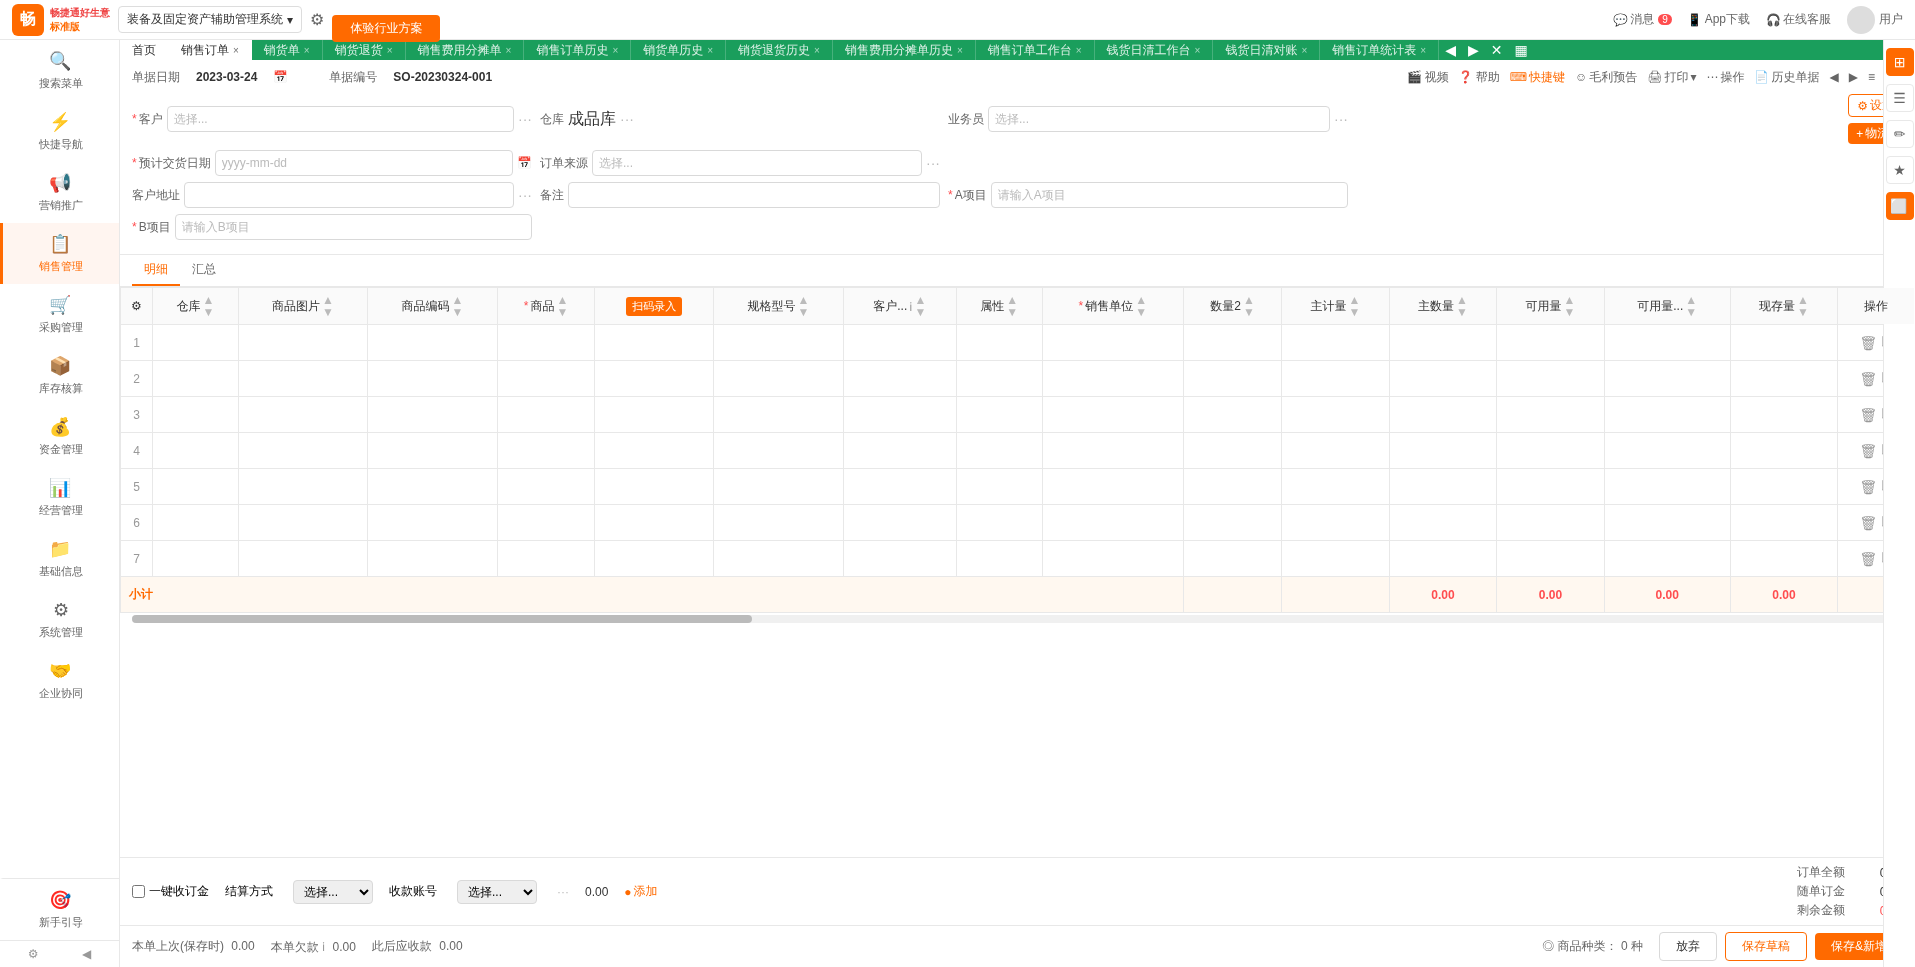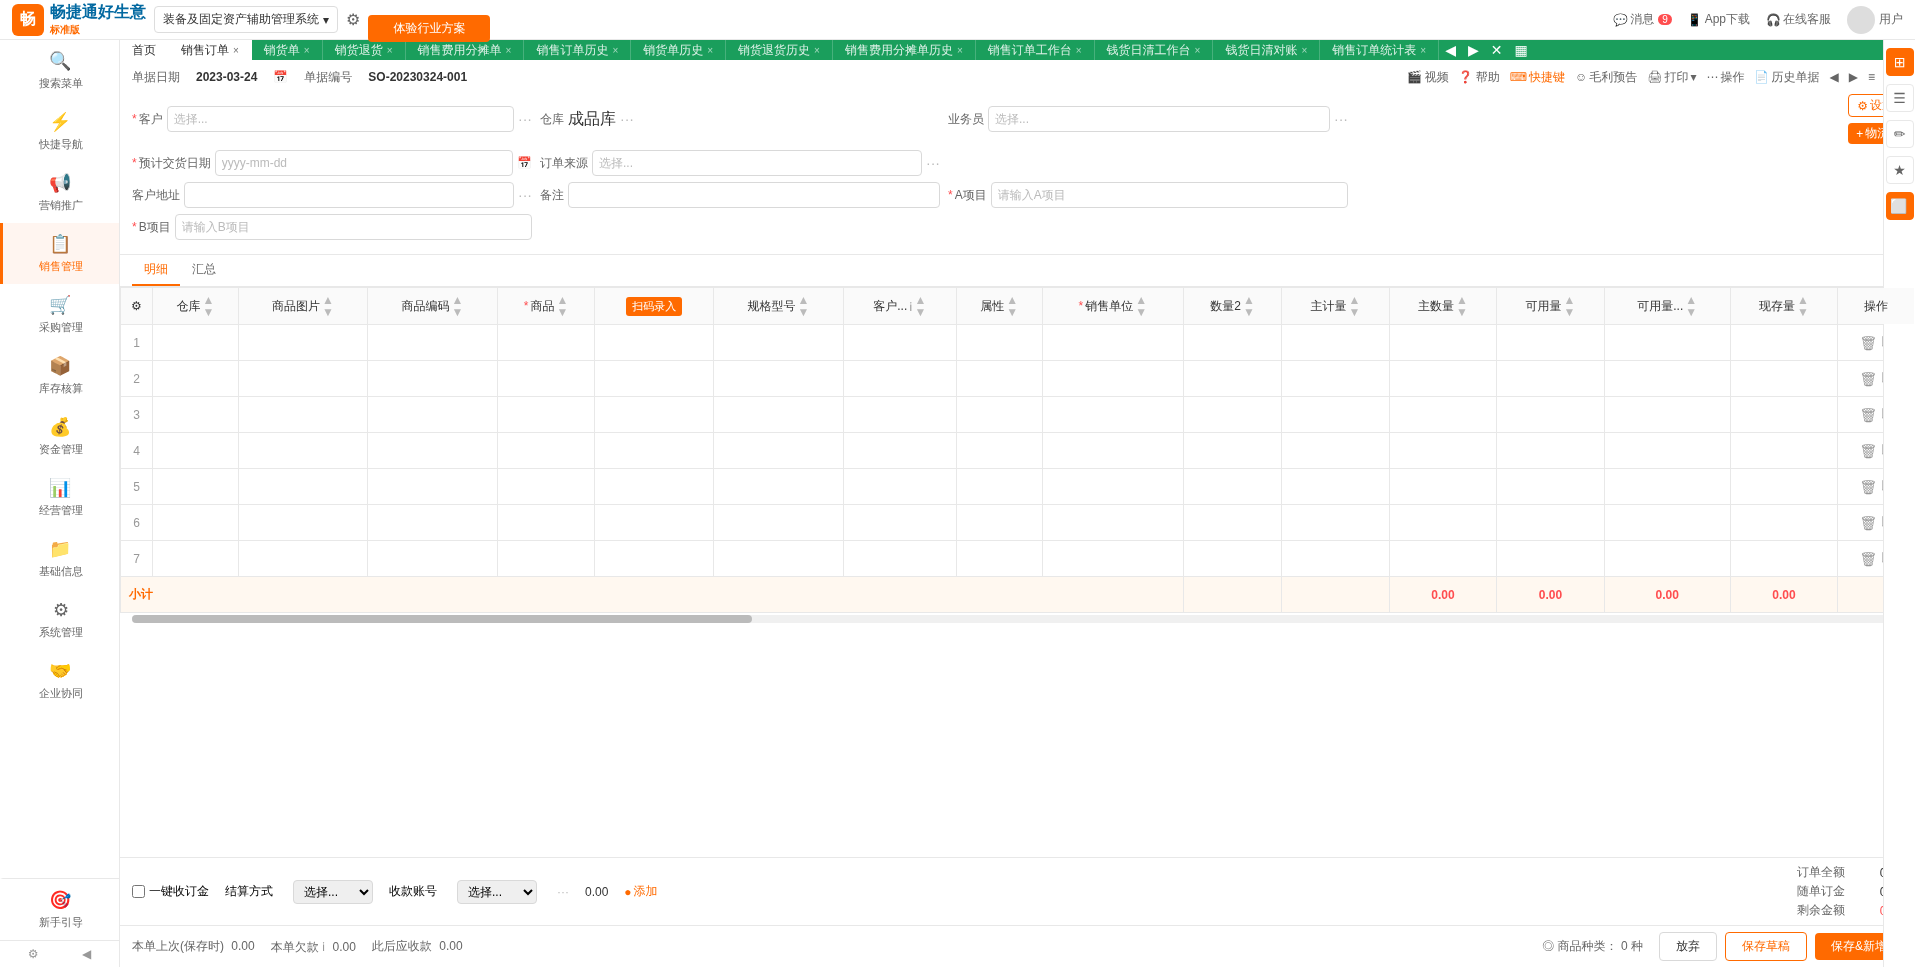--- a/index.html
+++ b/index.html
@@ -17,21 +17,21 @@
       position: fixed;
       top: 0;
       left: 0;
       right: 0;
       z-index: 100;
     }
     .top-bar-left { display: flex; align-items: center; gap: 8px; }
     .logo-area { display: flex; align-items: center; gap: 6px; color: #ff6a00; font-weight: bold; font-size: 13px; }
     .logo-icon { width: 32px; height: 32px; background: #ff6a00; border-radius: 6px; display: flex; align-items: center; justify-content: center; color: #fff; font-size: 16px; font-weight: bold; }
     .system-selector { display: flex; align-items: center; gap: 4px; padding: 4px 8px; border: 1px solid #ddd; border-radius: 4px; cursor: pointer; color: #333; }
-    .industry-btn { background: #ff6a00; color: #fff; border: none; border-radius: 4px; padding: 5px 25px; cursor: pointer; font-size: 12px; margin-top: 18px; }
+    .industry-btn { background: #ff6a00; color: #fff; border: none; border-radius: 4px; padding: 5px 18px; cursor: pointer; font-size: 12px; margin-top: 18px; }
     .top-bar-right { display: flex; align-items: center; gap: 16px; color: #666; }
     .user-avatar { width: 28px; height: 28px; background: #ddd; border-radius: 50%; display: flex; align-items: center; justify-content: center; }
     .badge { background: #ff4d4f; color: #fff; border-radius: 10px; padding: 0 4px; font-size: 10px; margin-left: 2px; }
 
     
     .layout { display: flex; padding-top: 40px; height: 967px; }
 
     
     .sidebar {
       width: 120px;
@@ -254,21 +254,21 @@
     .scrollbar-thumb { height: 8px; width: 35%; background: #bbb; border-radius: 4px; }
   </style>
 </head>
 <body>
 
 <div class="top-bar">
   <div class="top-bar-left">
     <div class="logo-area">
       <div class="logo-icon">畅</div>
       <div>
-        <div style="font-size:16px;font-weight:bold;color:#0369a1;font-family:Liberation Mono, monospace;">畅捷通好生意</div>
+        <div style="font-size:10px;font-weight:bold;color:#ef4444;font-family:Liberation Mono, monospace;">畅捷通好生意</div>
         <div style="font-size:10px;color:#ff6a00;">标准版</div>
       </div>
     </div>
     <div class="system-selector">
       <span>装备及固定资产辅助管理系统</span>
       <span>▾</span>
     </div>
     <span style="color:#666;font-size:16px;cursor:pointer;">⚙</span>
     <button class="industry-btn">体验行业方案</button>
   </div>
@@ -410,21 +410,21 @@
       <button class="tab-nav-btn">▦</button>
     </div>
 
     <div class="form-area">
 
       <div class="form-toolbar">
         <div class="form-toolbar-left">
           <span style="color:#666;">单据日期</span>
           <span style="color:#333;font-weight:bold;">2023-03-24</span>
           <span style="cursor:pointer;">📅</span>
-          <span style="color:#666;margin-left:0;">单据编号</span>
+          <span style="color:#666;margin-left:25px;">单据编号</span>
           <span style="color:#333;font-weight:bold;">SO-20230324-001</span>
         </div>
         <div class="form-toolbar-right">
           <span class="toolbar-btn">🎬 <span>视频</span></span>
           <span class="toolbar-btn">❓ <span>帮助</span></span>
           <span class="toolbar-btn orange">⌨ <span>快捷键</span></span>
           <span class="toolbar-btn">☺ <span>毛利预告</span></span>
           <span class="toolbar-btn">🖨 <span>打印</span> ▾</span>
           <span class="toolbar-btn">⋯ <span>操作</span></span>
           <span class="toolbar-btn">📄 <span>历史单据</span></span>

